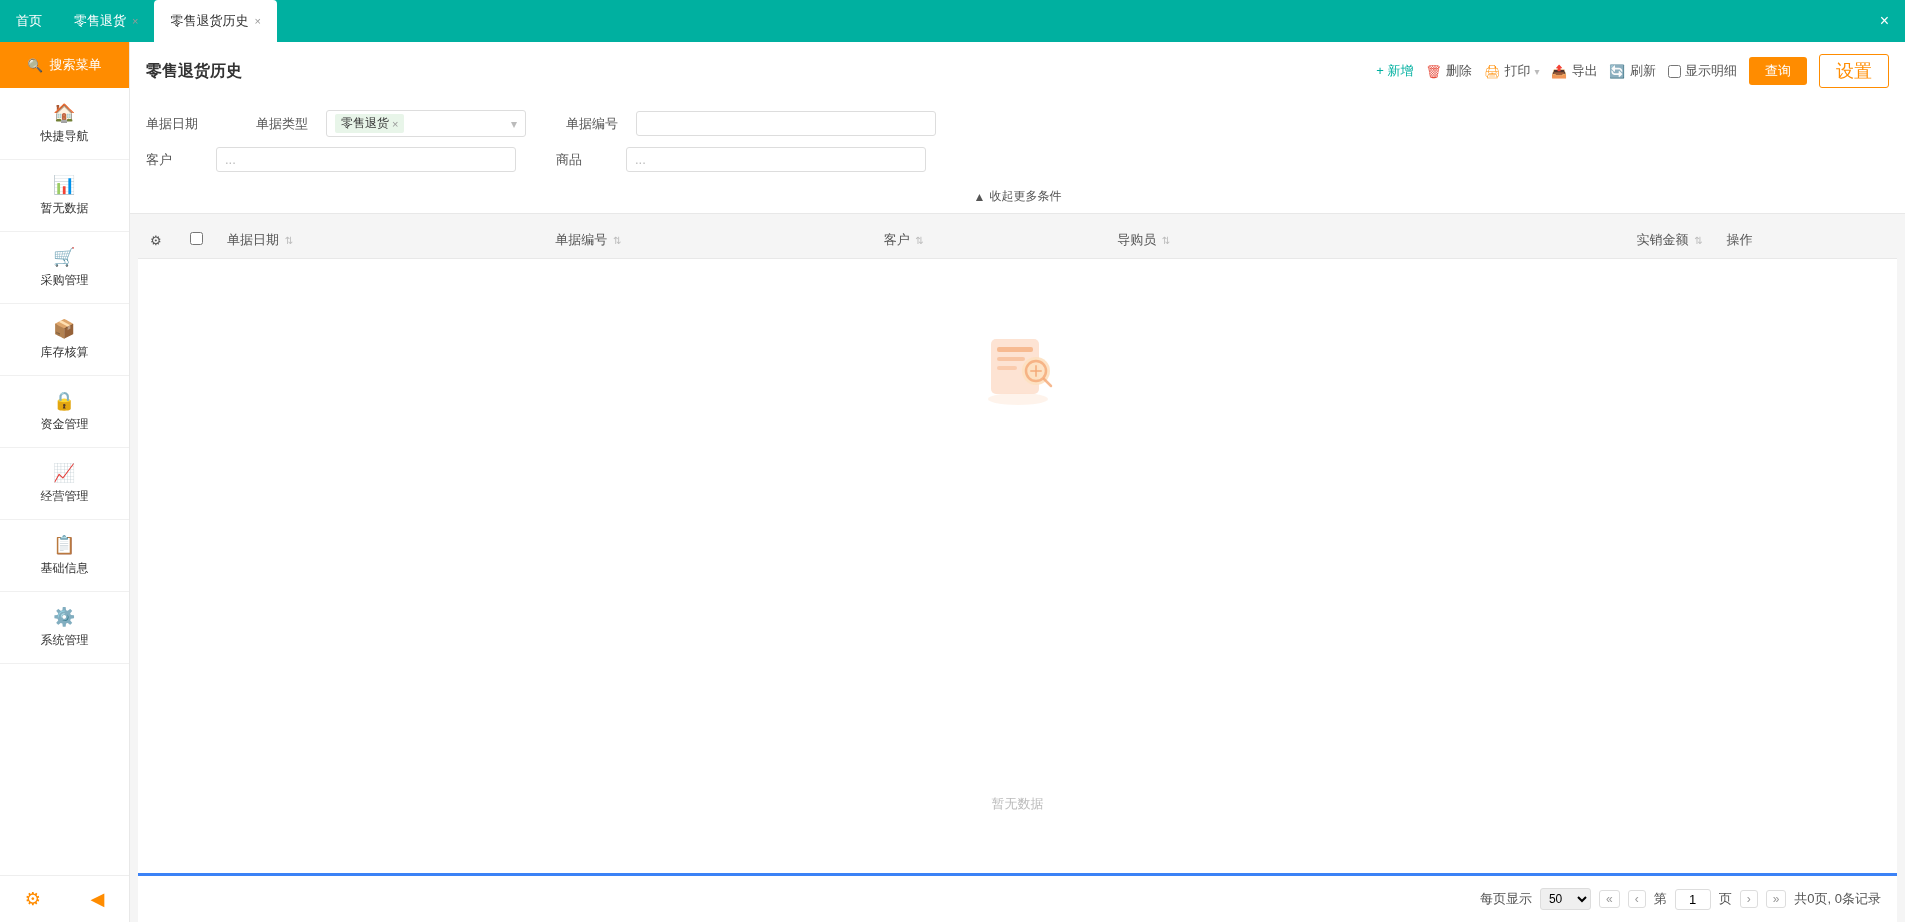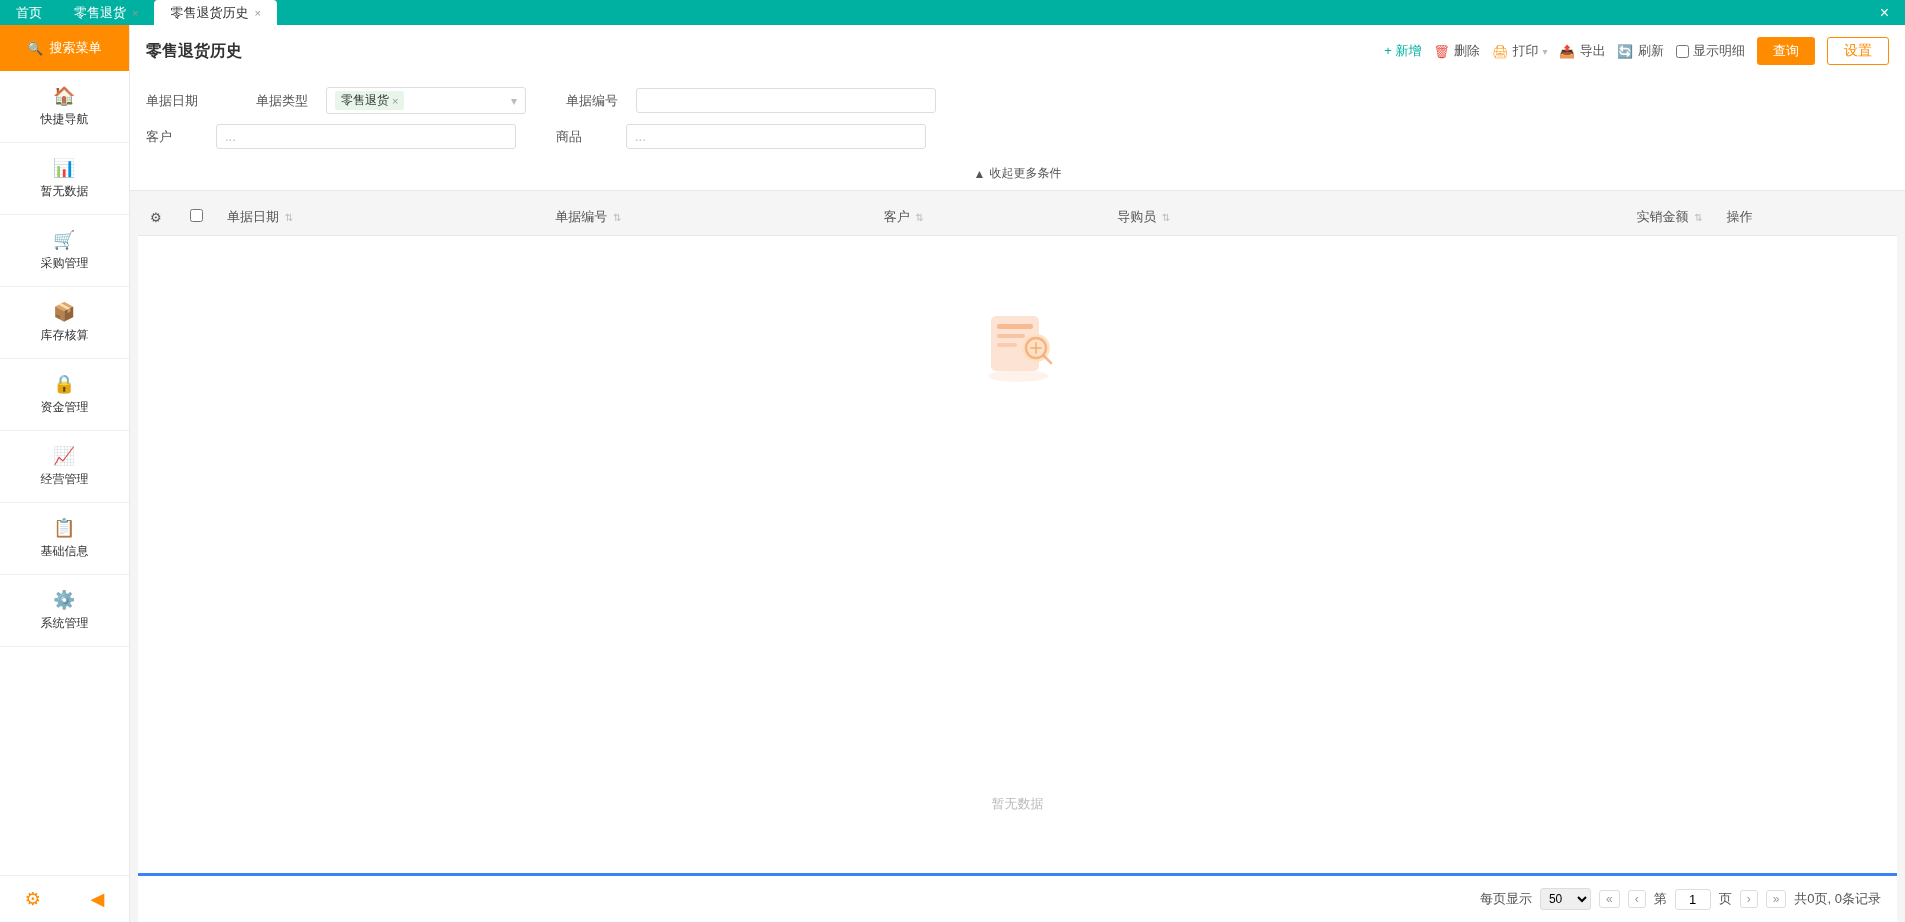--- a/index.html
+++ b/index.html
@@ -3,21 +3,21 @@
   <meta charset="utf-8">
   <style>
     * { box-sizing: border-box; margin: 0; padding: 0; }
     body { font-family: "Microsoft YaHei", Arial, sans-serif; font-size: 13px; background: #f5f5f5; display: flex; flex-direction: column; height: 922px; overflow: hidden; }
 
     
     .tab-bar {
       background: #00b0a0;
       display: flex;
       align-items: center;
-      height: 25px;
+      height: 42px;
       flex-shrink: 0;
       padding-left: 0;
     }
     .tab-item {
       display: flex;
       align-items: center;
       padding: 0 16px;
       height: 100%;
       cursor: pointer;
       color: #fff;
@@ -160,21 +160,21 @@
       cursor: pointer;
       font-size: 13px;
     }
     .btn-settings {
       background: #fff;
       color: #ff8c00;
       border: 1px solid #ff8c00;
       border-radius: 3px;
       padding: 4px 16px;
       cursor: pointer;
-      font-size: 14px;
+      font-size: 18px;
     }
     .show-detail-checkbox {
       display: flex;
       align-items: center;
       gap: 4px;
       font-size: 13px;
       color: #555;
     }
 
     

